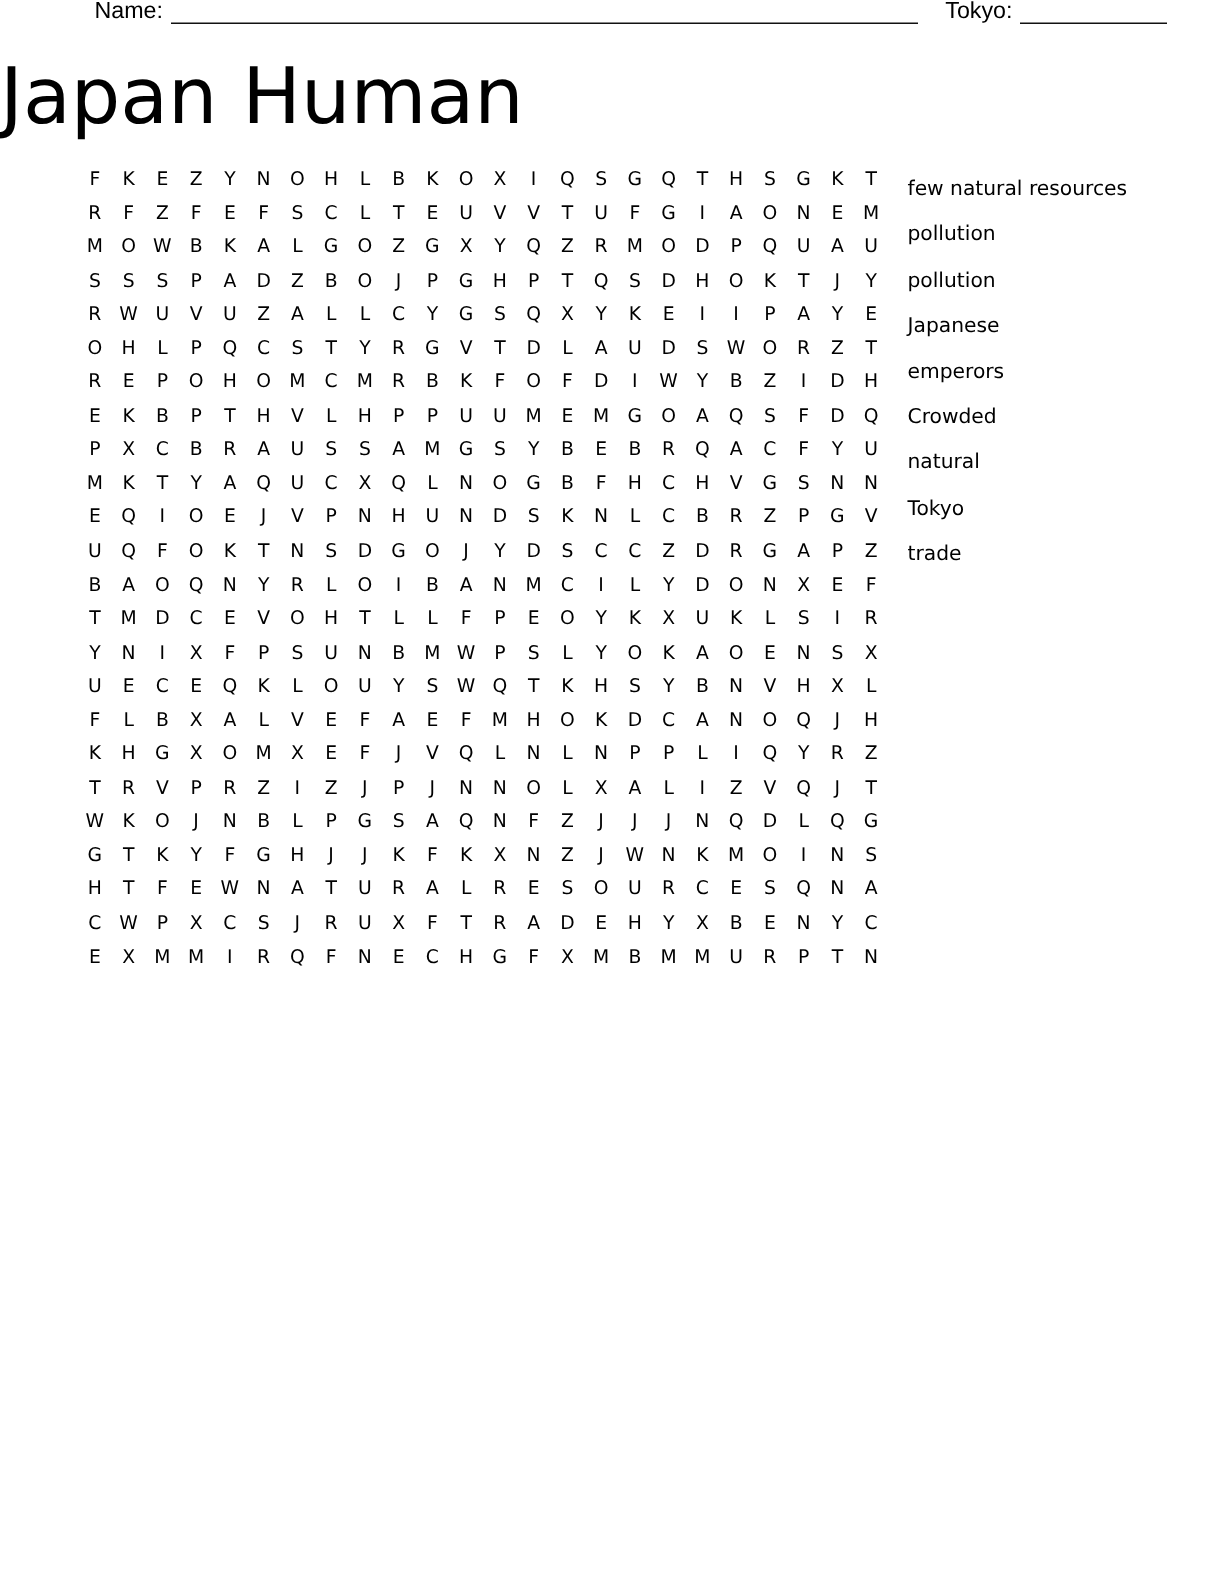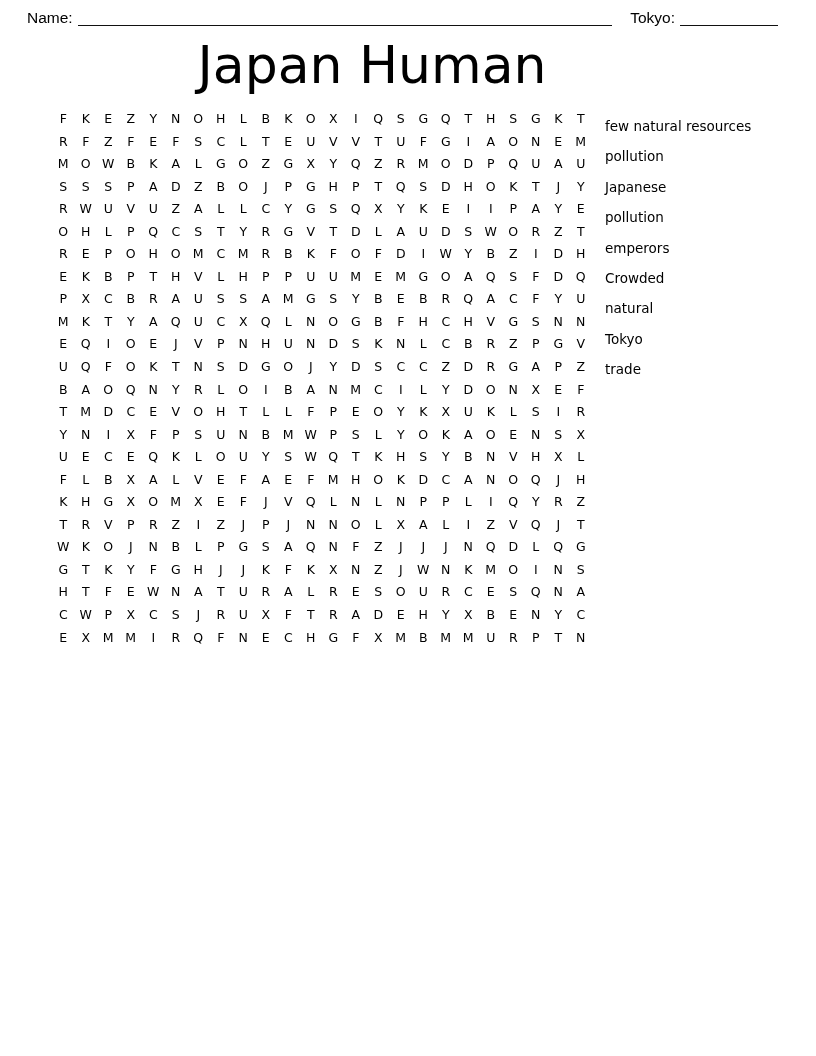--- a/index.html
+++ b/index.html
@@ -15,24 +15,24 @@
     color: #000000;
     overflow: hidden;
   }
 
   
   .header-line {
     position: absolute;
     left: 0;
     top: 0;
     width: 816px;
-    height: 26px;
+    height: 16px;
     display: flex;
     align-items: flex-end;
-    padding: 0 38px 0 27px;
+    padding: 0 38px 0 63px;
     box-sizing: border-box;
     font-size: 15.5px;
     line-height: 1;
   }
   .field-label {
     white-space: nowrap;
     padding-bottom: 1px;
   }
   .rule {
     border-bottom: 1px solid #111;
@@ -42,21 +42,21 @@
   .rule-name { flex: 1 1 auto; }
   .rule-date { width: 98px; flex: 0 0 98px; }
   .spacer-mid { width: 18px; flex: 0 0 18px; }
 
   
   .puzzle-title {
     position: absolute;
     left: 0;
     top: 34px;
     width: 744px;
-    text-align: center;
+    text-align: left;
     font-family: "DejaVu Sans", sans-serif;
     font-size: 52px;
     font-weight: 400;
     letter-spacing: 0px;
     line-height: 62px;
     white-space: pre;
   }
 
   
   .puzzle-body {
@@ -683,21 +683,21 @@
       <span class="grid-cell">M</span>
       <span class="grid-cell">U</span>
       <span class="grid-cell">R</span>
       <span class="grid-cell">P</span>
       <span class="grid-cell">T</span>
       <span class="grid-cell">N</span>
     </div>
   <div class="word-list" id="word-list">
       <div class="word-item">few natural resources</div>
       <div class="word-item">pollution</div>
+      <div class="word-item">pollution</div>
       <div class="word-item">Japanese</div>
-      <div class="word-item">pollution</div>
       <div class="word-item">emperors</div>
       <div class="word-item">Crowded</div>
       <div class="word-item">natural</div>
       <div class="word-item">Tokyo</div>
       <div class="word-item">trade</div>
     </div>
 </div>
 
 </body></html>

